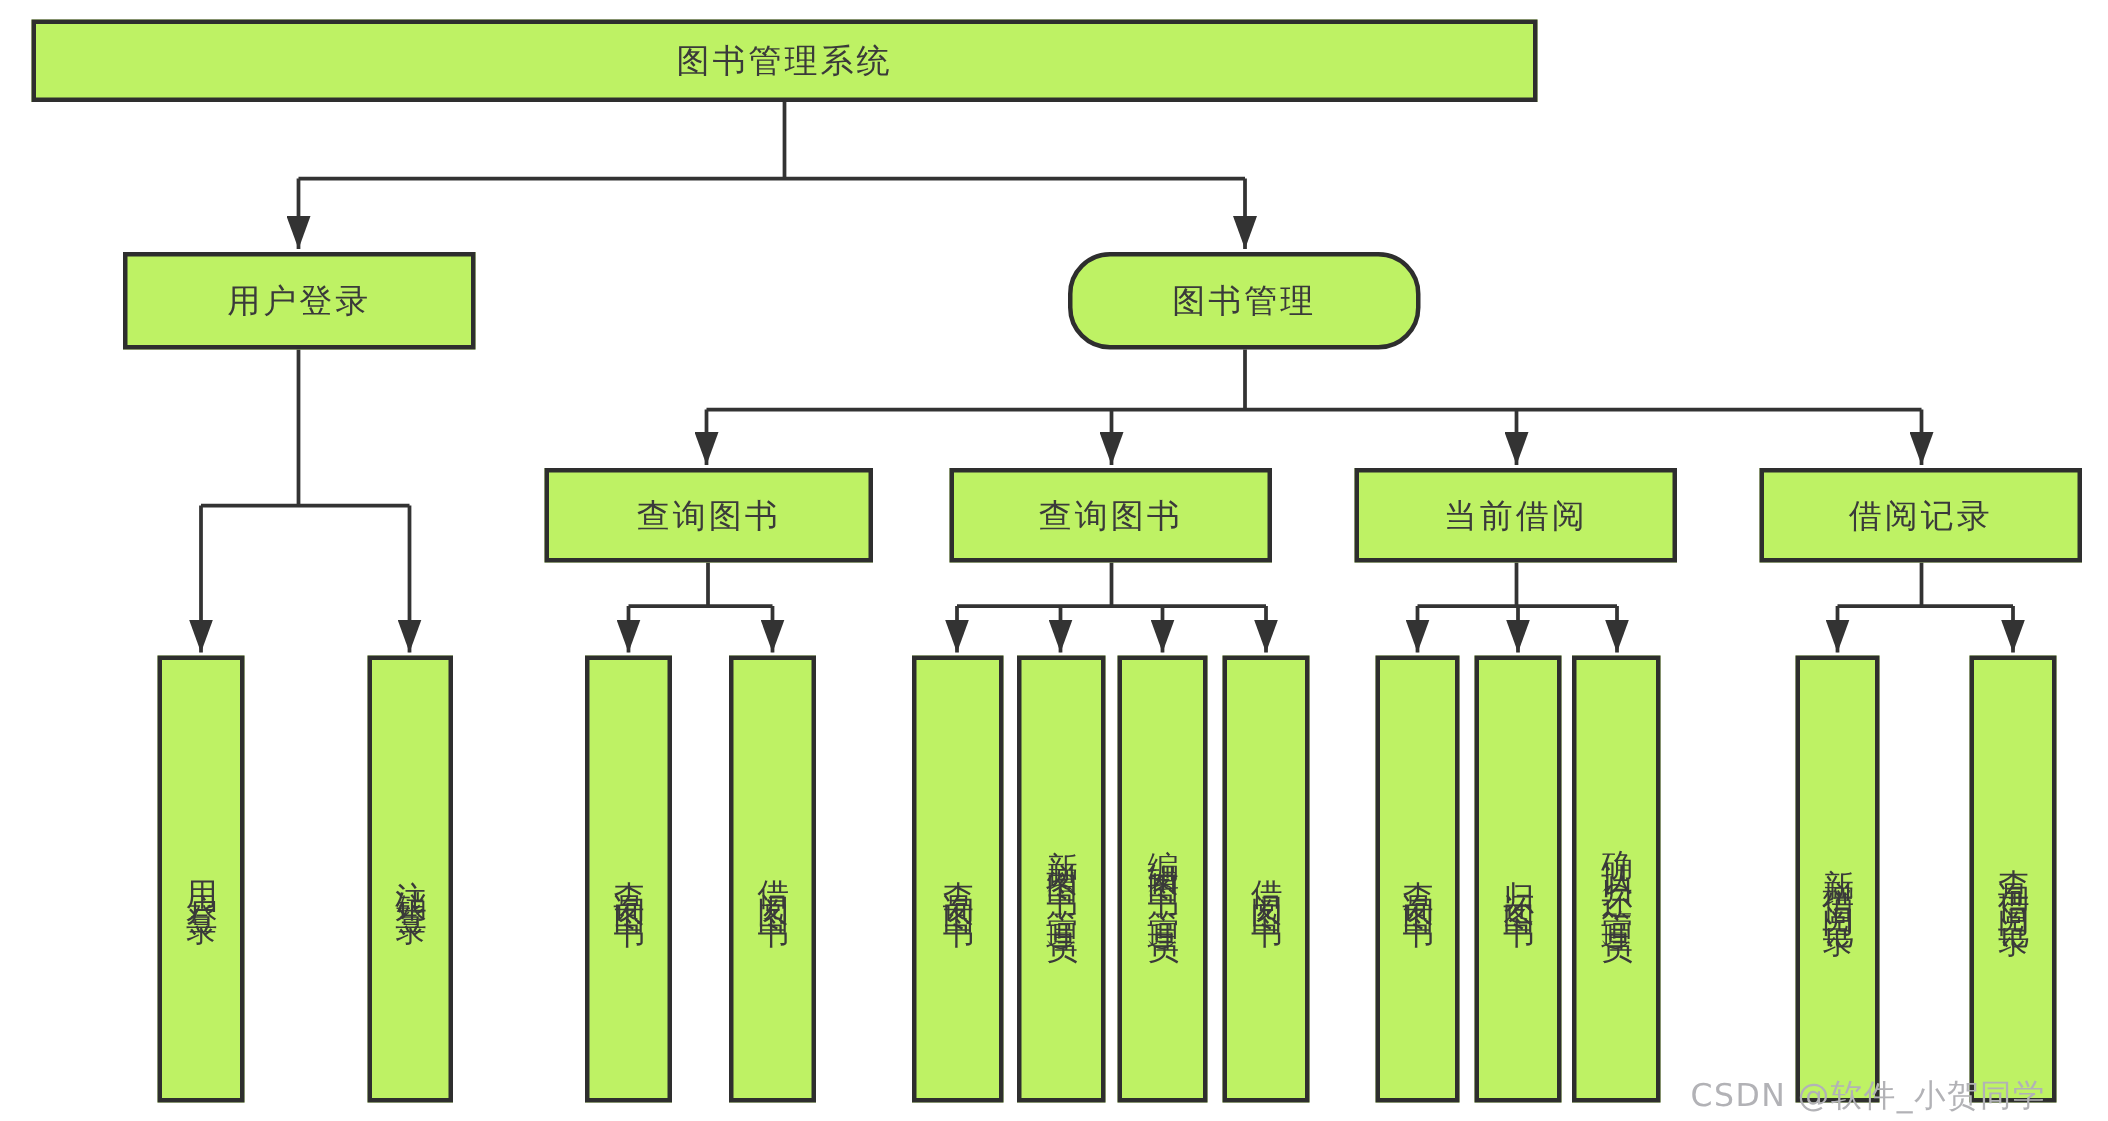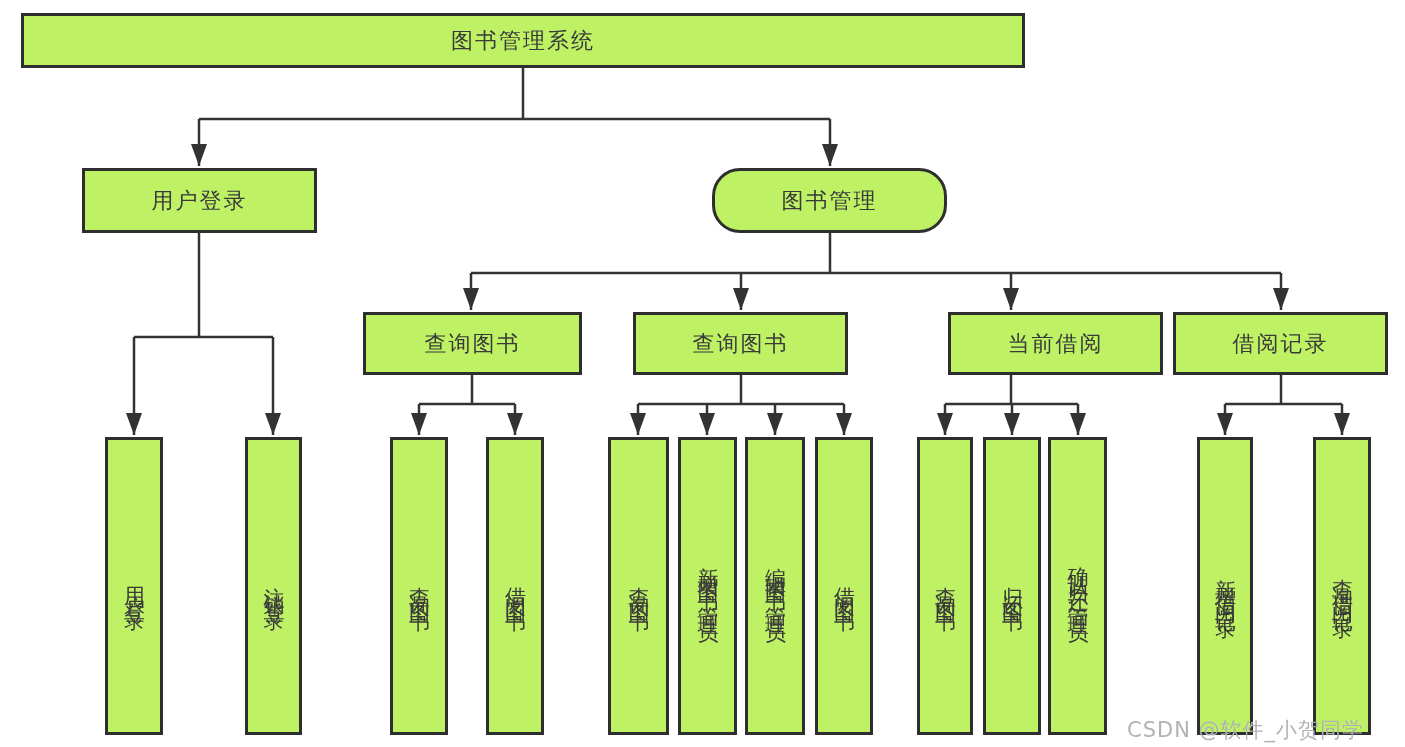--- a/index.html
+++ b/index.html
@@ -121,21 +121,21 @@
   <div class="node hbox" style="left:712px; top:168px; width:235px; height:65px;border-radius:28px;">
     <span>图书管理</span>
   </div>
 
   <div class="node hbox" style="left:363px; top:312px; width:219px; height:63px;">
     <span>查询图书</span>
   </div>
   <div class="node hbox" style="left:633px; top:312px; width:215px; height:63px;">
     <span>查询图书</span>
   </div>
-  <div class="node hbox" style="left:903px; top:312px; width:215px; height:63px;margin-left:45px;">
+  <div class="node hbox" style="left:903px; top:312px; width:215px; height:63px;">
     <span>当前借阅</span>
   </div>
   <div class="node hbox" style="left:1173px; top:312px; width:215px; height:63px;">
     <span>借阅记录</span>
   </div>
 
   <div class="node leaf" style="left:105px; width:58px;">
     <span class="vtext">用户登录</span>
   </div>
   <div class="node leaf" style="left:245px; width:57px;">

